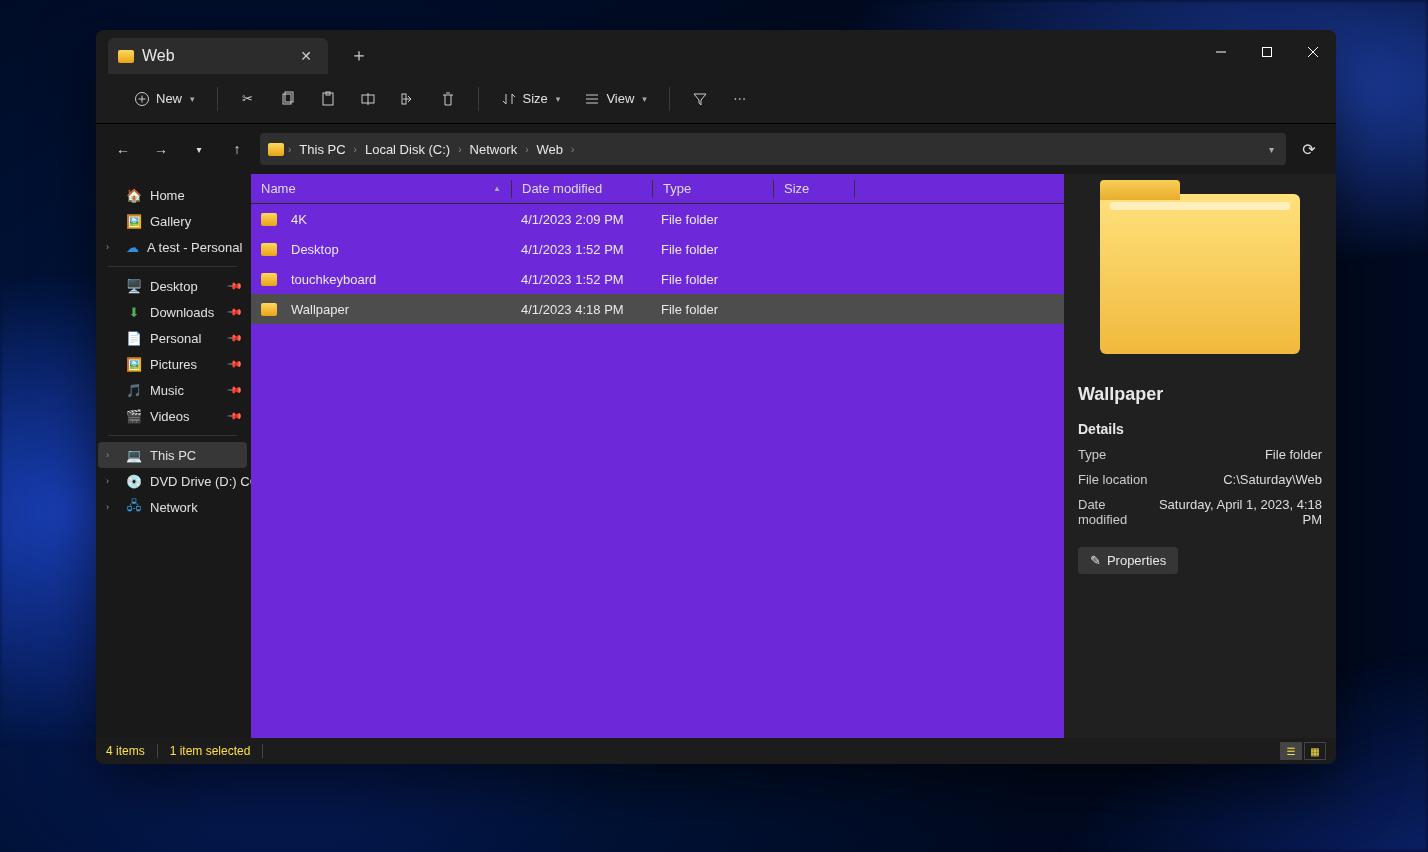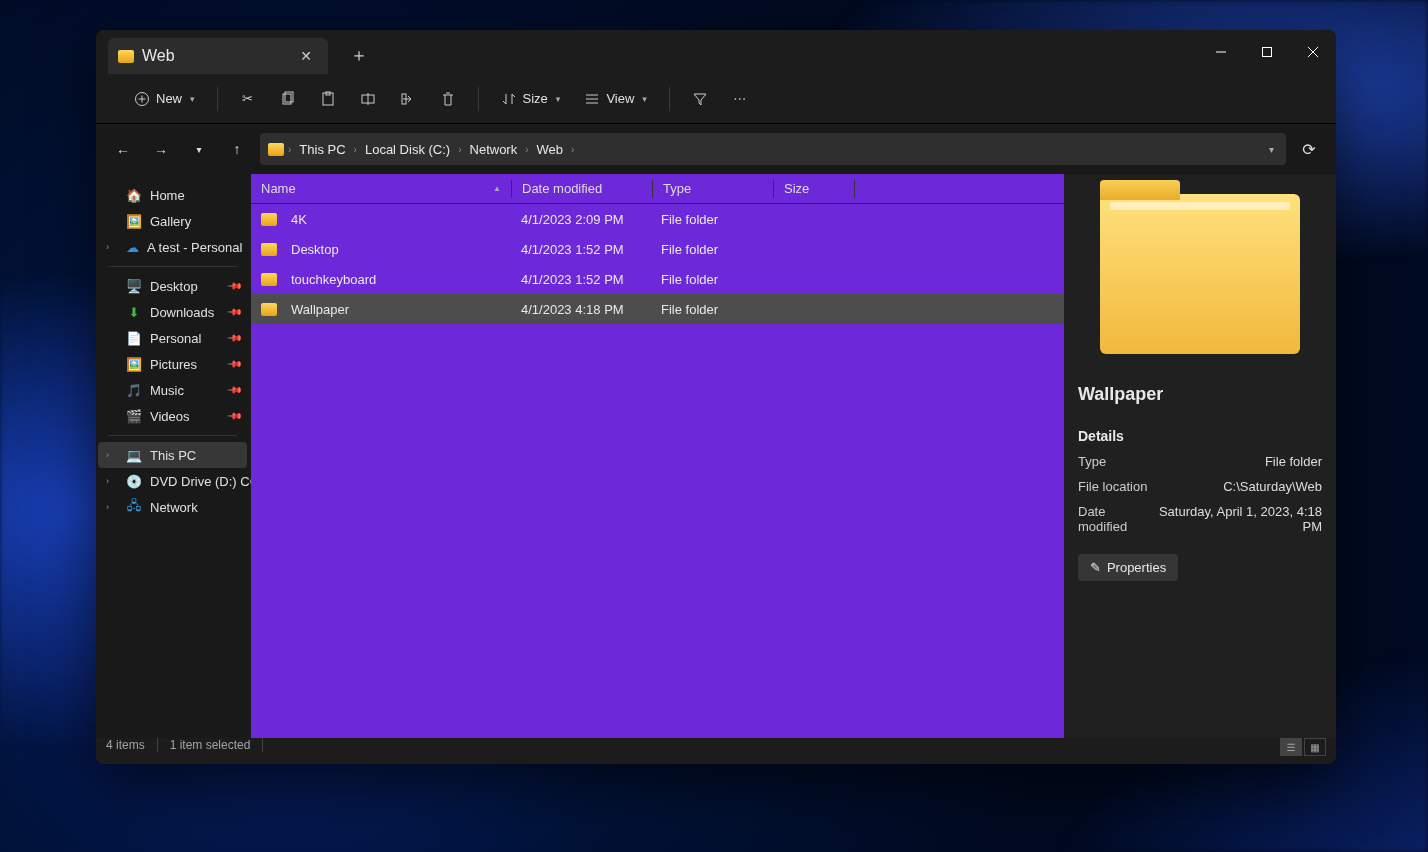--- a/index.html
+++ b/index.html
@@ -111,32 +111,32 @@
   }
   .details .bigfolder::before {
     content:""; position:absolute; top:-14px; left:0; width:80px; height:20px;
     background: linear-gradient(#f8cf55,#e9ac2e); border-radius:4px 4px 0 0;
   }
   .details .bigfolder::after {
     content:""; position:absolute; top:8px; left:10px; right:10px; height:8px;
     background: rgba(255,255,255,.5); border-radius:2px;
   }
   .details h2 { font-size:18px; font-weight:600; margin-top:14px;}
-  .details h3 { font-size:14px; font-weight:600; margin-top:13px;}
+  .details h3 { font-size:14px; font-weight:600; margin-top:6px;}
   .drow { display:flex; justify-content:space-between; font-size:13px; color:#ddd; gap:10px;}
   .drow .k { color:#ccc; }
   .drow .v { text-align:right; }
   .propbtn {
     margin-top:10px; width:fit-content; padding:6px 12px; background:#363636; border-radius:4px;
     display:flex; align-items:center; gap:6px; font-size:13px; cursor:pointer;
   }
   
   .status {
-    height:26px; background:#1c1c1c; display:flex; align-items:flex-start;
-    padding:0 10px; font-size:12px; color:#a3a3a3; gap:12px;
+    height:26px; background:#1c1c1c; display:flex; align-items:center;
+    padding:0 10px; font-size:12px; color:#fde047; gap:12px;
   }
   .status .sep { width:1px; height:14px; background:#444;}
   .status .views { margin-left:auto; display:flex; gap:2px;}
   .status .views .vbtn { width:22px; height:18px; display:flex; align-items:center; justify-content:center; border:1px solid #444; font-size:10px; cursor:pointer;}
   .status .views .vbtn.active { background:#444;}
   svg { display:block; }
 </style>
 </head>
 <body>
 <div class="bgswirl"></div>

